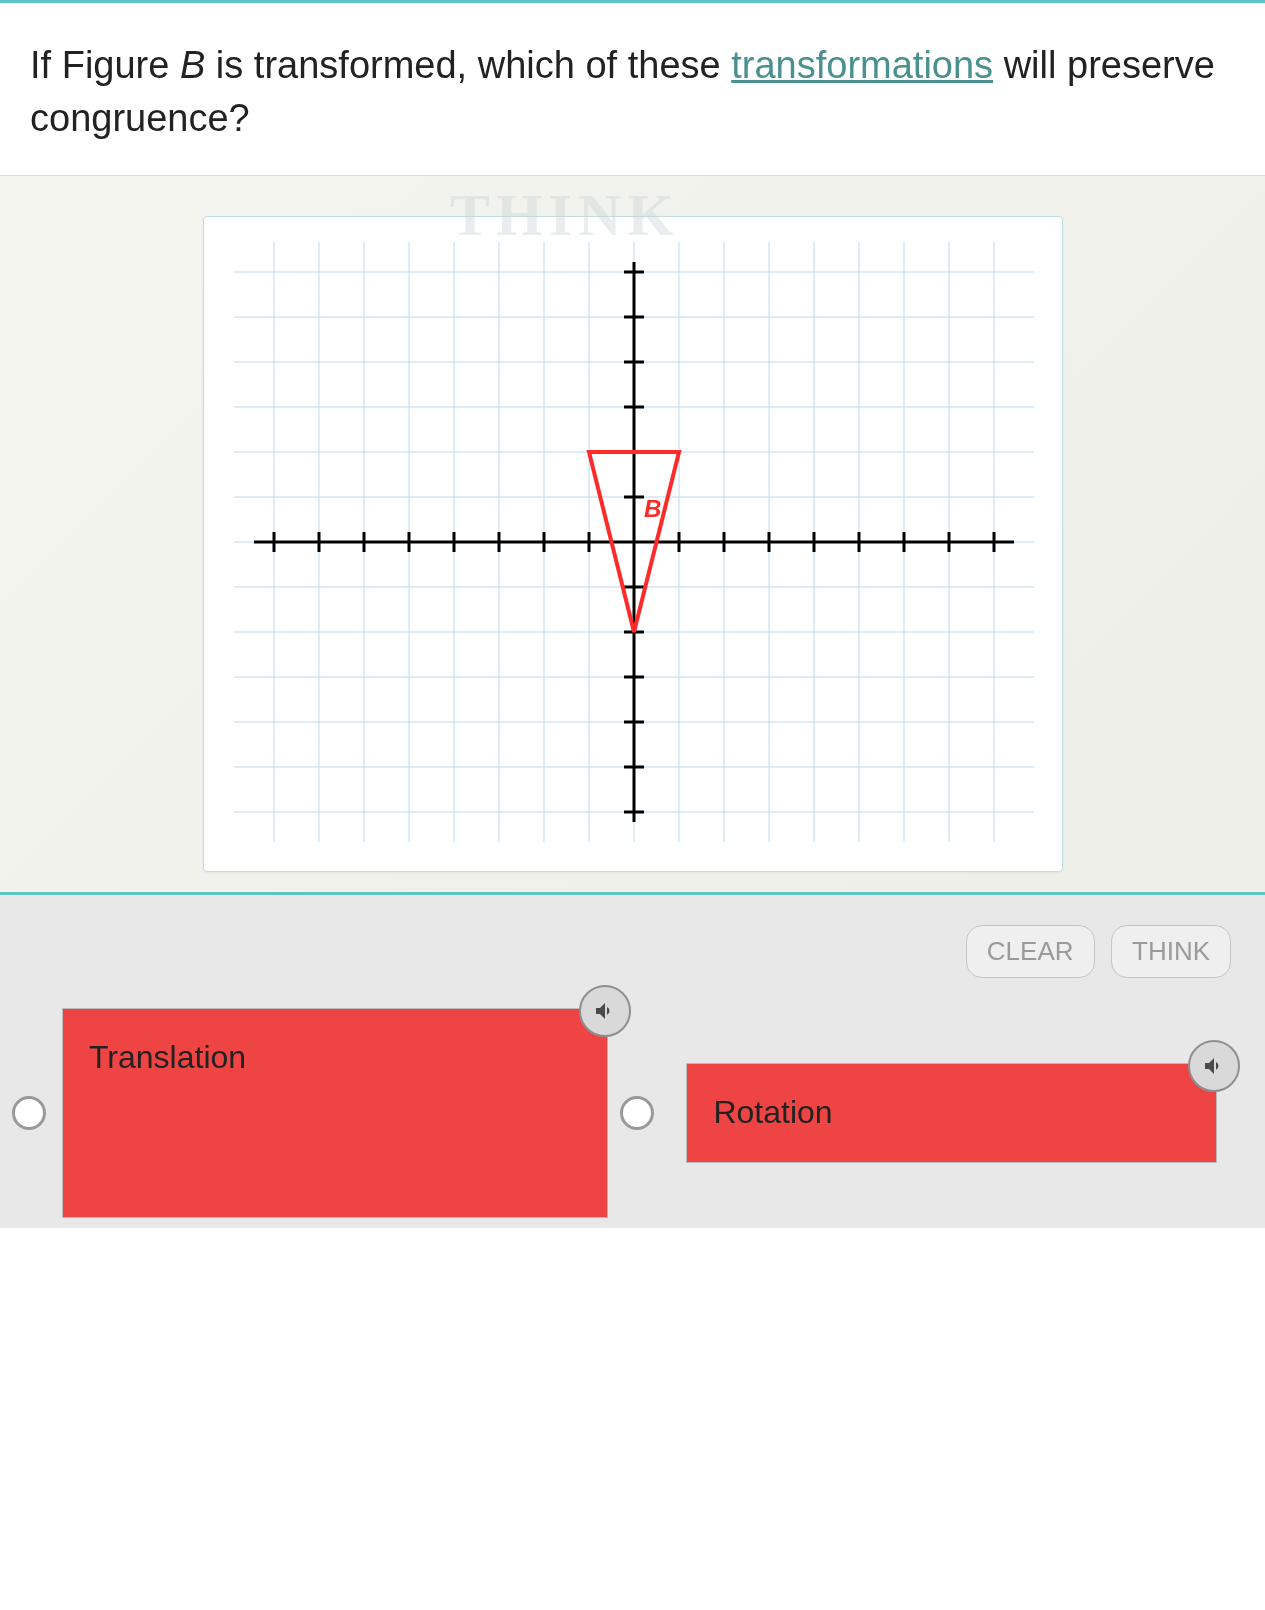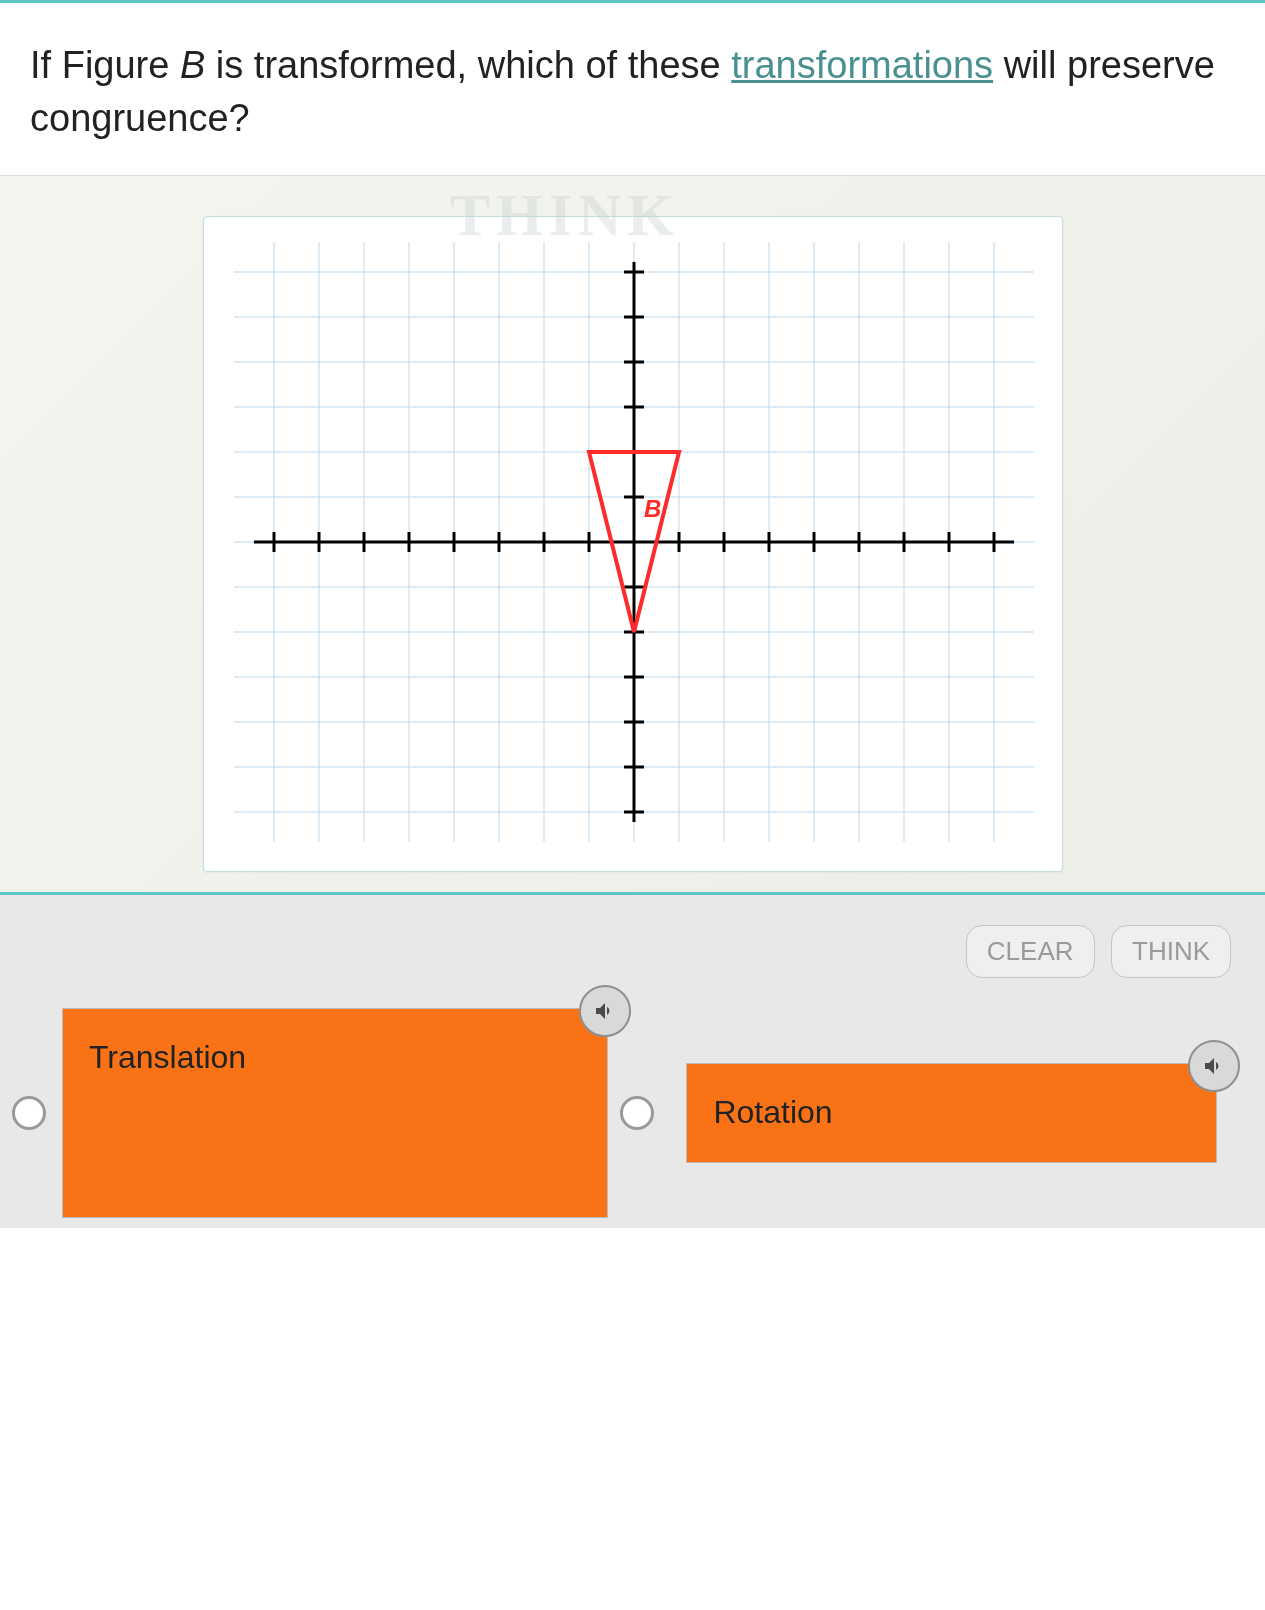--- a/index.html
+++ b/index.html
@@ -84,21 +84,21 @@
 .radio {
   width: 34px; height: 34px;
   border: 3px solid #999;
   border-radius: 50%;
   background: #fff;
   flex: none;
   margin-right: 16px;
   margin-left: -18px;
 }
 .card {
-  background: #f97316;
+  background: #ef4444;
   border: 1px solid #bbb;
   padding: 30px 26px;
   font-size: 32px;
   color: #222;
   width: 100%;
   min-height: 210px;
   position: relative;
 }
 .opt-row-2 .card { min-height: 100px; padding-bottom: 26px; margin-left: 16px; }
 .audio-btn {

